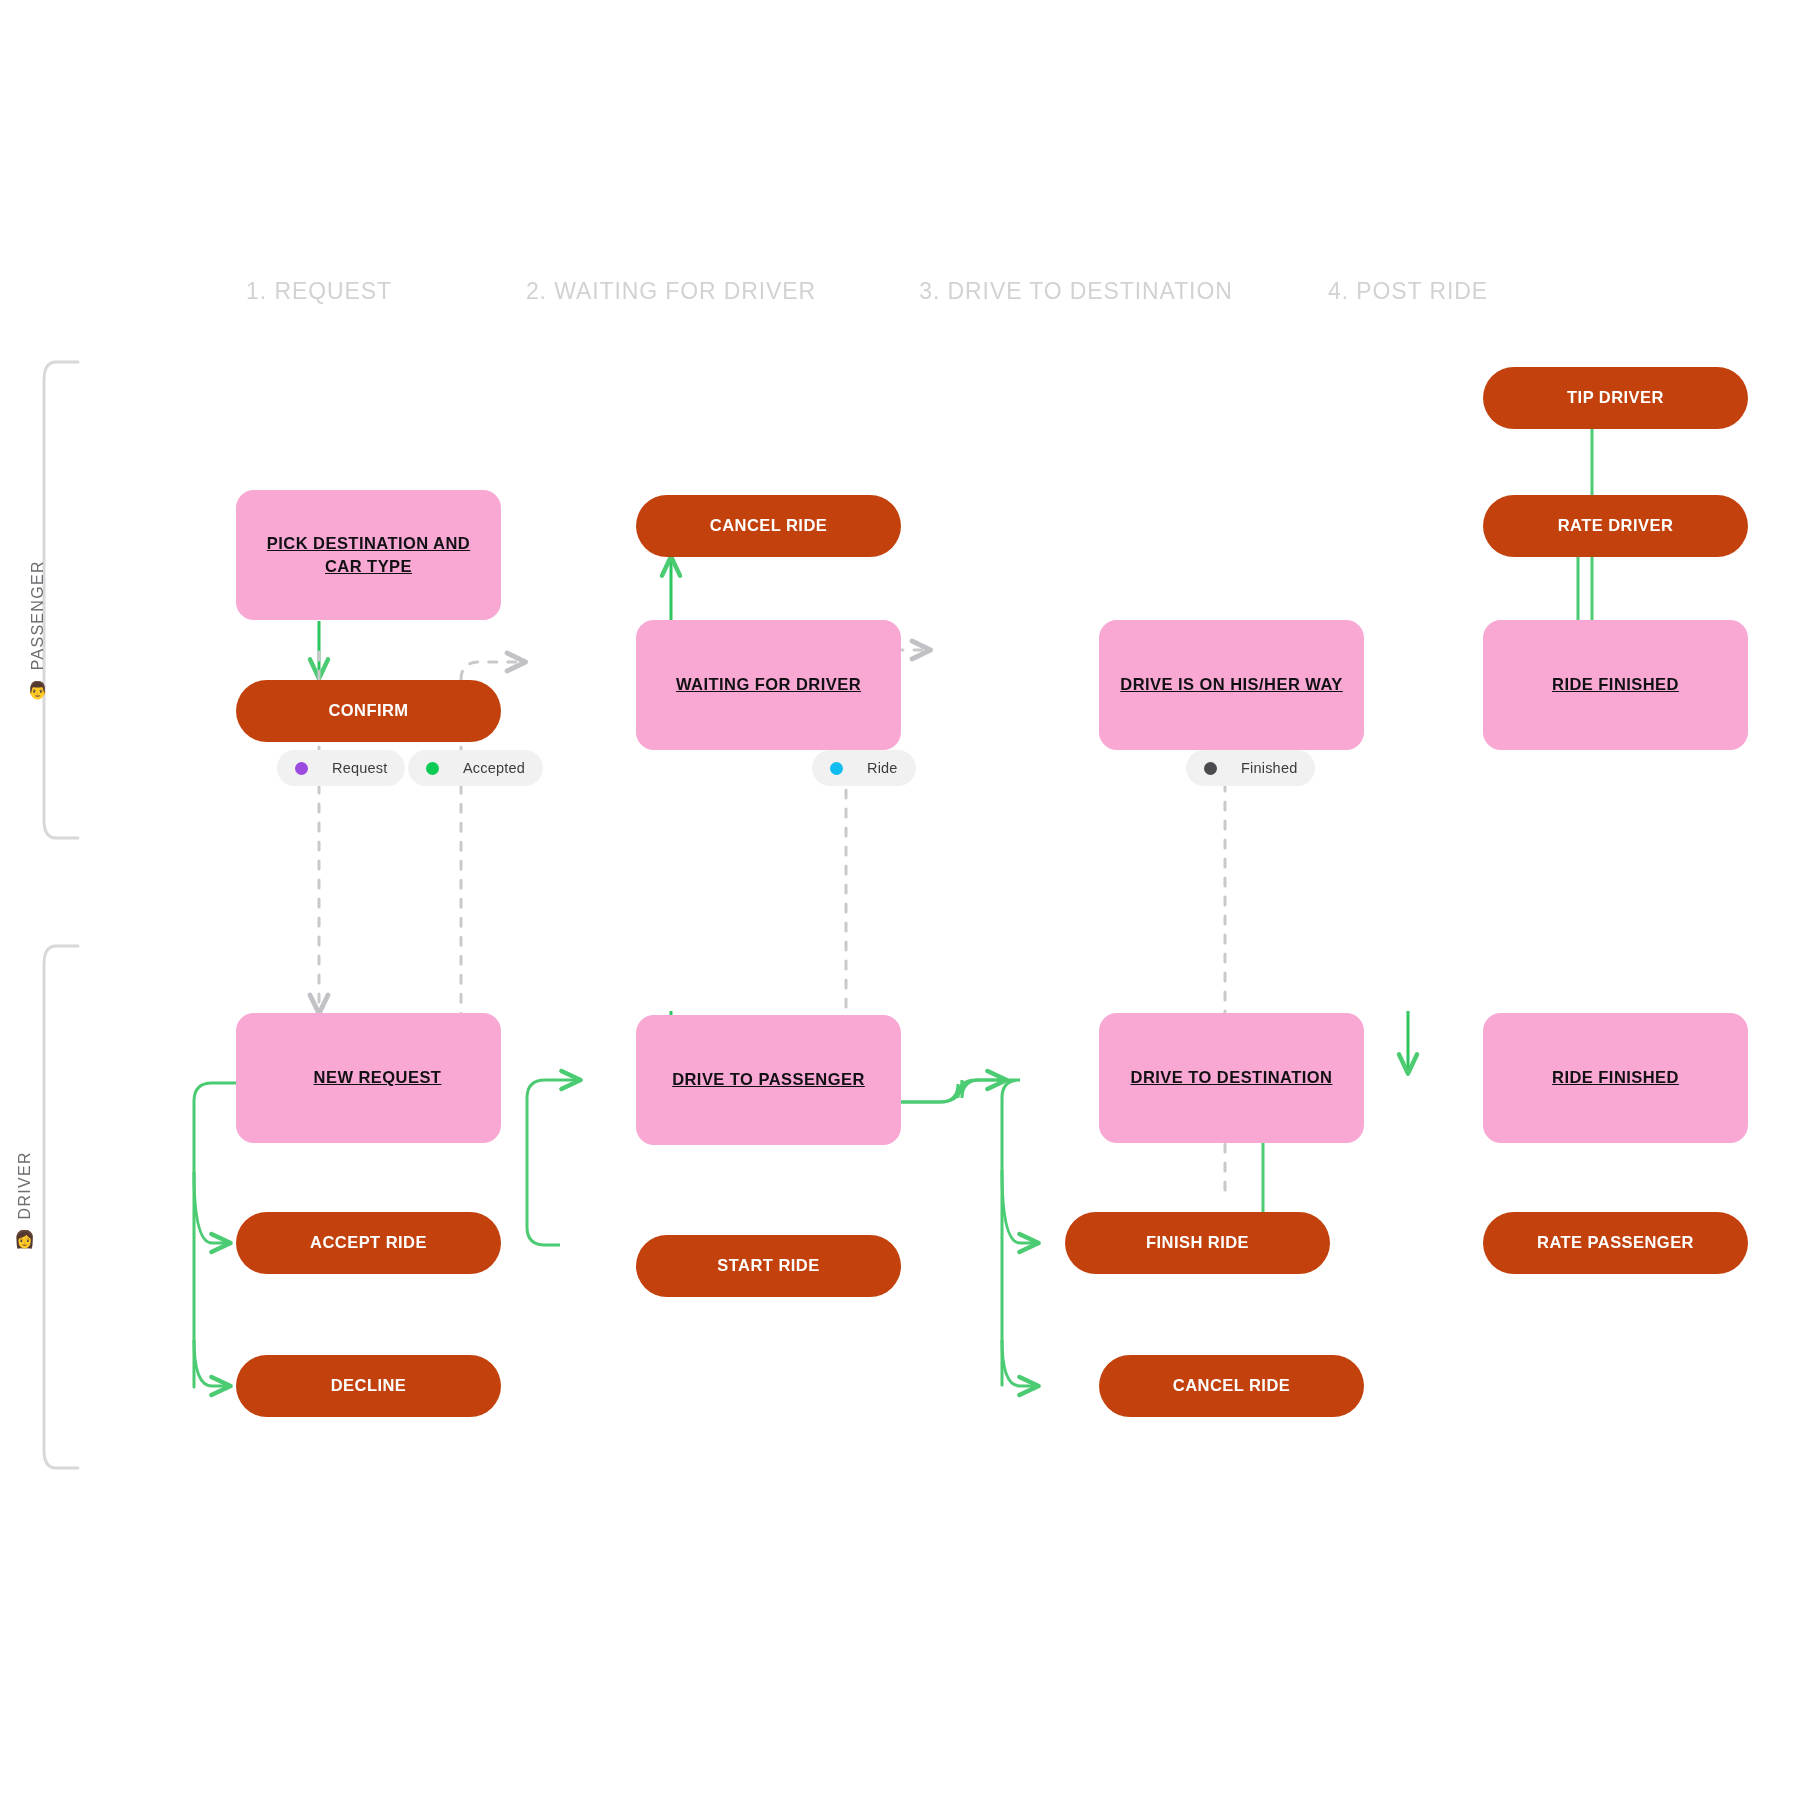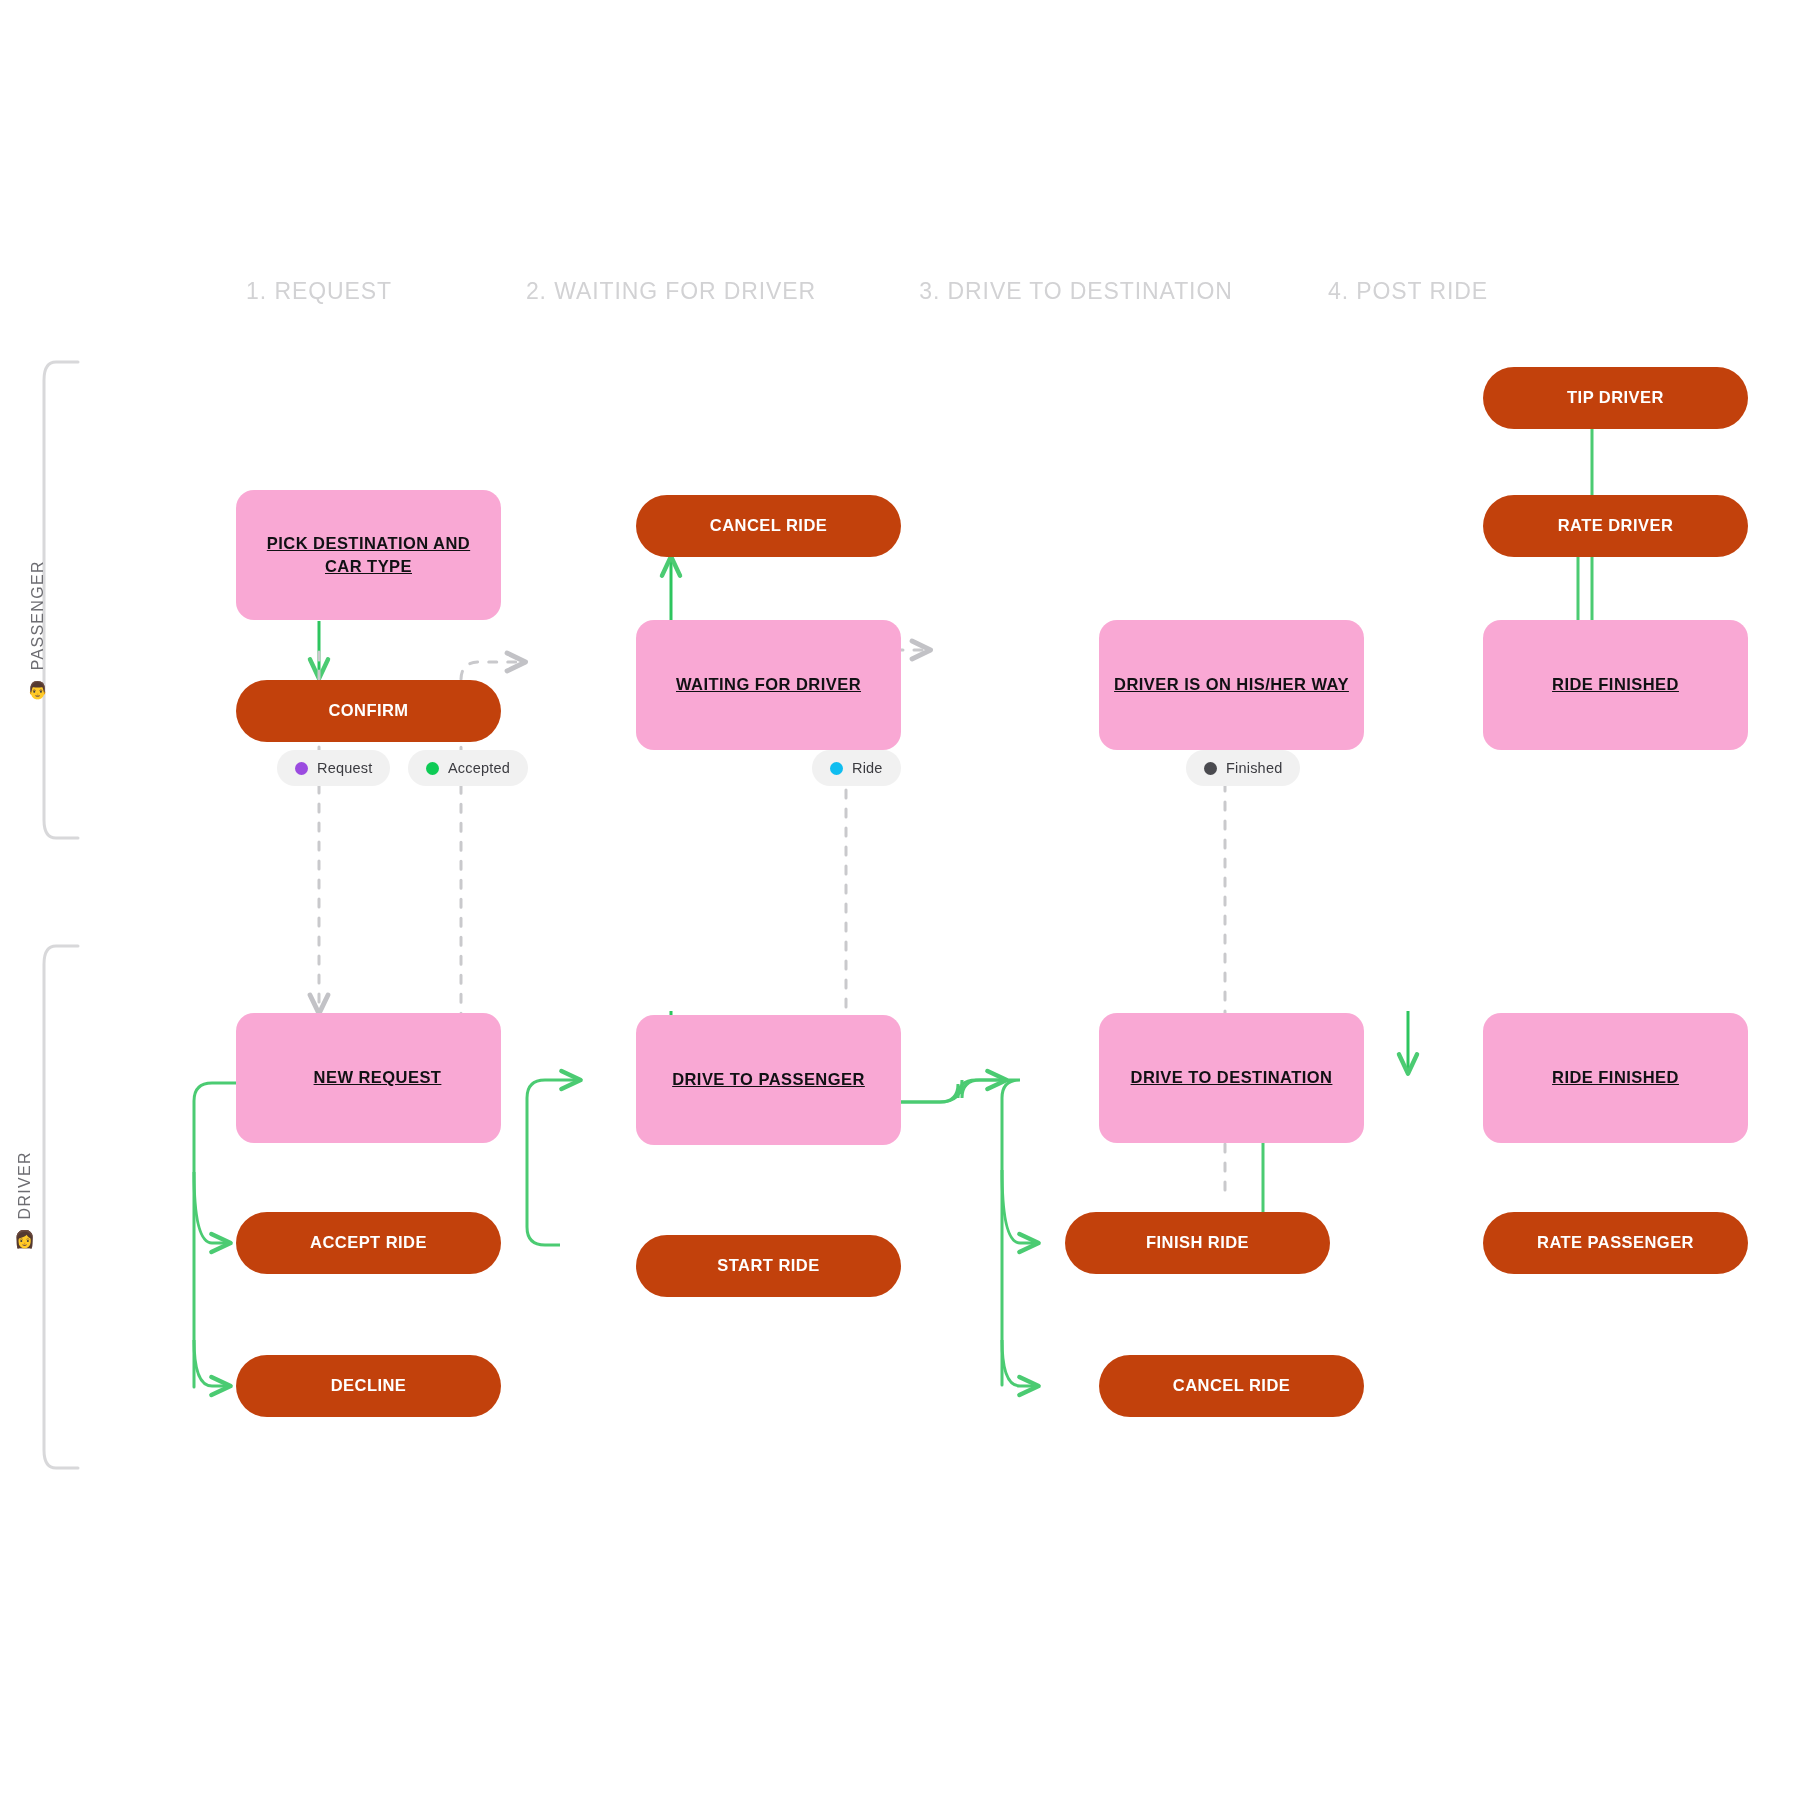--- a/index.html
+++ b/index.html
@@ -75,21 +75,21 @@
   }
   .node.action {
     background: #c2410c;
     color: #ffffff;
     border-radius: 999px;
   }
   .pill {
     position: absolute;
     display: flex;
     align-items: center;
-    gap: 9px;
+    gap: 24px;
     background: #f1f1f1;
     border-radius: 999px;
     height: 36px;
     padding: 0 18px;
     box-sizing: border-box;
     font-size: 14.5px;
     font-weight: 400;
     letter-spacing: 0.2px;
     color: #3b3b40;
     white-space: nowrap;
@@ -170,21 +170,21 @@
   </div>
 
   <div class="node state" style="left:236px; top:490px; width:265px; height:130px;">PICK DESTINATION AND CAR TYPE</div>
 
   <div class="node action" style="left:236px; top:680px; width:265px; height:62px;">CONFIRM</div>
 
   <div class="node action" style="left:636px; top:495px; width:265px; height:62px;">CANCEL RIDE</div>
 
   <div class="node state" style="left:636px; top:620px; width:265px; height:130px;">WAITING FOR DRIVER</div>
 
-  <div class="node state" style="left:1099px; top:620px; width:265px; height:130px;">DRIVER IS ON HIS/HER WAY</div>
+  <div class="node state" style="left:1099px; top:620px; width:265px; height:130px;">DRIVE IS ON HIS/HER WAY</div>
 
   <div class="node state" style="left:1483px; top:620px; width:265px; height:130px;">RIDE FINISHED</div>
 
   <div class="node action" style="left:1483px; top:495px; width:265px; height:62px;">RATE DRIVER</div>
 
   <div class="node action" style="left:1483px; top:367px; width:265px; height:62px;">TIP DRIVER</div>
 
   <div class="pill" style="left:277px; top:750px;">
     <span class="dot" style="background:#9B4BE0;"></span>
     <span>Request</span>

